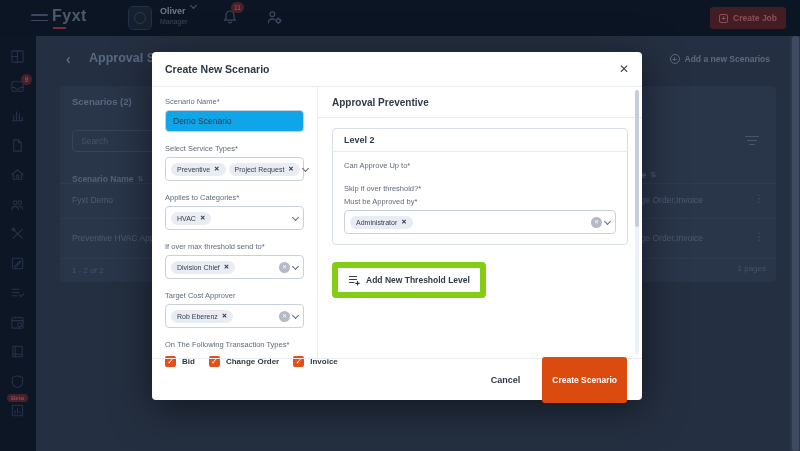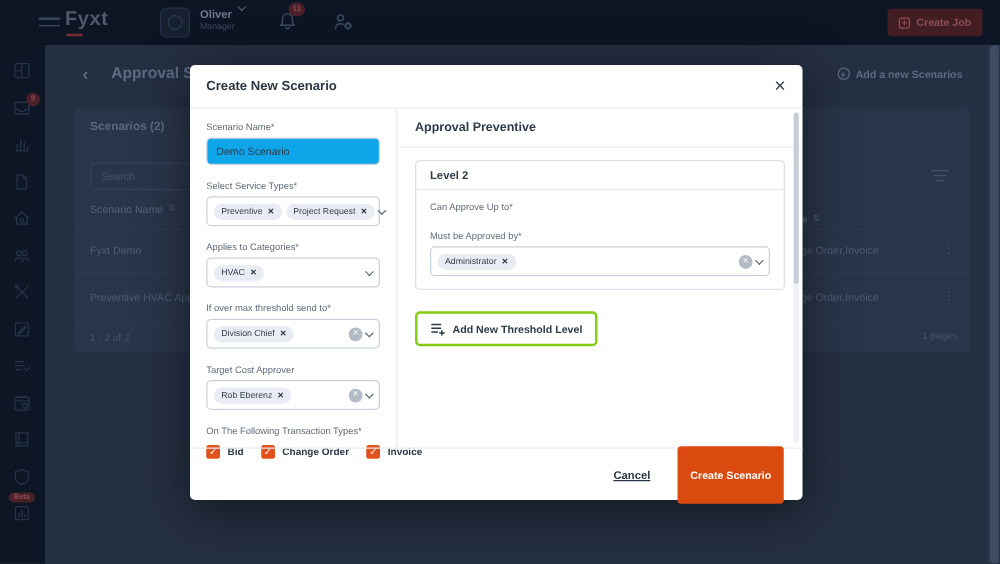--- a/index.html
+++ b/index.html
@@ -37,21 +37,21 @@
   .back-chev { position:absolute; left:30px; top:15px; font-size:14px; font-weight:700; color:#5A6A82; cursor:pointer; }
   .page-title { position:absolute; left:53px; top:15px; font-size:12.5px; font-weight:700; color:#5A6A82; white-space:nowrap; }
   .add-link { position:absolute; right:30px; top:18px; display:flex; align-items:center; gap:5px; font-size:8.5px; font-weight:600; color:#5C6B84; cursor:pointer; white-space:nowrap; }
   .plus-circle { width:10px; height:10px; border:1px solid #5C6B84; border-radius:50%; font-size:8px; line-height:9px; text-align:center; }
   .panel { position:absolute; left:24px; top:50px; width:716px; height:196px; background:#293549; border-radius:4px; }
   .panel-title { position:absolute; left:12px; top:10px; font-size:9.5px; font-weight:700; color:#5A6880; }
   .search-input { position:absolute; left:12px; top:44px; width:250px; height:22px; background:transparent; border:1px solid #36435A; border-radius:4px; padding:0 8px; font-size:8.5px; color:#4A5870; font-family:"Liberation Sans",sans-serif; }
   .search-input::placeholder { color:#46546C; }
   .filter-icon { position:absolute; right:16px; top:50px; width:16px; cursor:pointer; }
   .filter-icon div { background:#45536B; height:1.4px; margin:0 auto 2.5px; }
-  .th-name { position:absolute; left:12px; top:76px; font-size:8.5px; font-weight:400; color:#53617B; display:flex; gap:4px; align-items:center; }
+  .th-name { position:absolute; left:12px; top:88px; font-size:8.5px; font-weight:700; color:#53617B; display:flex; gap:4px; align-items:center; }
   .th-type { position:absolute; right:120px; top:84px; font-size:8.5px; font-weight:700; color:#53617B; display:flex; gap:4px; align-items:center; white-space:nowrap; }
   .sort-glyph { font-size:7px; color:#45536B; }
   .hdr-line { position:absolute; left:0; top:97px; width:100%; border-bottom:1px solid #2F3B50; }
   .row1-line { position:absolute; left:0; top:132px; width:100%; border-bottom:1px solid #2F3B50; }
   .row2-line { position:absolute; left:0; top:172px; width:100%; border-bottom:1px solid #2F3B50; }
   .cell-name { position:absolute; left:12px; font-size:8.5px; color:#4E5C74; white-space:nowrap; }
   .cell-type { position:absolute; right:73px; font-size:8.5px; color:#4E5C74; white-space:nowrap; }
   .kebab { position:absolute; right:12px; font-size:10px; color:#45536B; cursor:pointer; }
   .range-label { position:absolute; left:12px; top:180px; font-size:8px; color:#45536B; }
   .pages-label { position:absolute; right:10px; top:178px; font-size:8px; color:#45536B; }
@@ -80,25 +80,25 @@
   .section-title { font-size:10px; font-weight:700; color:#2E3A48; }
   .section-line { border-bottom:1px solid #E8ECF1; margin:9px -14px 0; }
   .level-card { margin-top:10px; border:1px solid #D9E0E8; border-radius:4px; }
   .level-header { padding:6px 11px; font-size:9px; font-weight:700; color:#2E3A48; border-bottom:1px solid #E8ECF1; }
   .level-body { padding:9px 11px 10px; }
   .radio-row { display:flex; align-items:center; gap:7px; margin:6px 0 9px; }
   .radio { width:11px; height:11px; border:1.5px solid #98A4B0; border-radius:50%; flex:none; cursor:pointer; }
   .radio.sel { border-color:#E1511B; position:relative; }
   .radio.sel::after { content:""; position:absolute; inset:1.6px; background:#E1511B; border-radius:50%; }
   .radio-label { font-size:8px; font-weight:600; color:#2E3A48; margin-right:12px; }
-  .add-level-btn { margin-top:17px; display:inline-flex; align-items:center; gap:6px; border:2px solid #84cc16; border-radius:4px; padding:6px 10px; font-size:8.5px; font-weight:700; color:#2E3A48; background:#fff; cursor:pointer; }
+  .add-level-btn { margin-top:17px; display:inline-flex; align-items:center; gap:6px; border:6px solid #84cc16; border-radius:4px; padding:6px 10px; font-size:8.5px; font-weight:700; color:#2E3A48; background:#fff; cursor:pointer; }
   .modal-scrollbar { position:absolute; right:3px; top:38px; bottom:46px; width:4px; background:#EEF1F5; border-radius:2px; }
   .modal-scroll-thumb { position:absolute; top:0; left:0; width:4px; height:52%; background:#C6CDD8; border-radius:2px; }
   .modal-footer { position:absolute; bottom:0; left:0; width:100%; height:42px; border-top:1px solid #E8ECF1; display:flex; align-items:center; justify-content:flex-end; }
-  .cancel-btn { font-size:9px; font-weight:600; color:#2B3744; margin-right:22px; cursor:pointer;text-decoration:underline; }
+  .cancel-btn { font-size:9px; font-weight:600; color:#2B3744; margin-right:22px; cursor:pointer; }
   .submit-btn { background:#DB4B10; color:#fff; font-size:8.5px; font-weight:700; border:none; border-radius:3px; padding:18px 10px; margin-right:15px; cursor:pointer; font-family:"Liberation Sans",sans-serif; }
 
   svg.icn { stroke:#26334A; fill:none; stroke-width:1.1; stroke-linecap:round; stroke-linejoin:round; }
   svg.icn-top { stroke:#3A4860; fill:none; stroke-width:1.2; stroke-linecap:round; stroke-linejoin:round; }
 </style>
 </head>
 <body>
 
 <div class="topbar">
   <div class="hamburger">
@@ -341,20 +341,21 @@
 
     <div class="col-right">
       <div class="section-title">Approval Preventive</div>
       <div class="section-line"></div>
 
       <div class="level-card">
         <div class="level-header">Level 2</div>
         <div class="level-body">
           <div class="m-label">Can Approve Up to*</div>
           <div class="gap10"></div>
+          <div class="m-label">Skip if over threshold?*</div>
           <div class="m-label">Must be Approved by*</div>
           <div class="m-select">
             <span class="chip">
                 <span>Administrator</span>
                 <span class="chip-x">✕</span>
               </span>
             <span class="clear-btn">✕</span>
             <span class="chev"></span>
           </div>
         </div>

